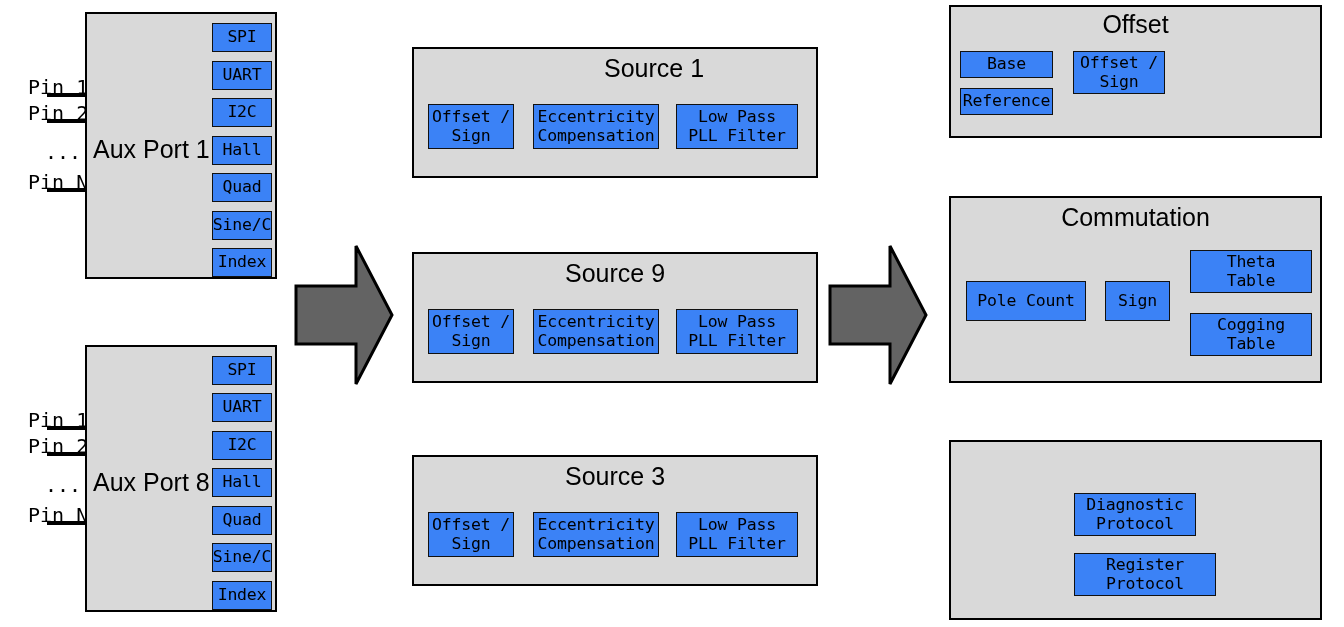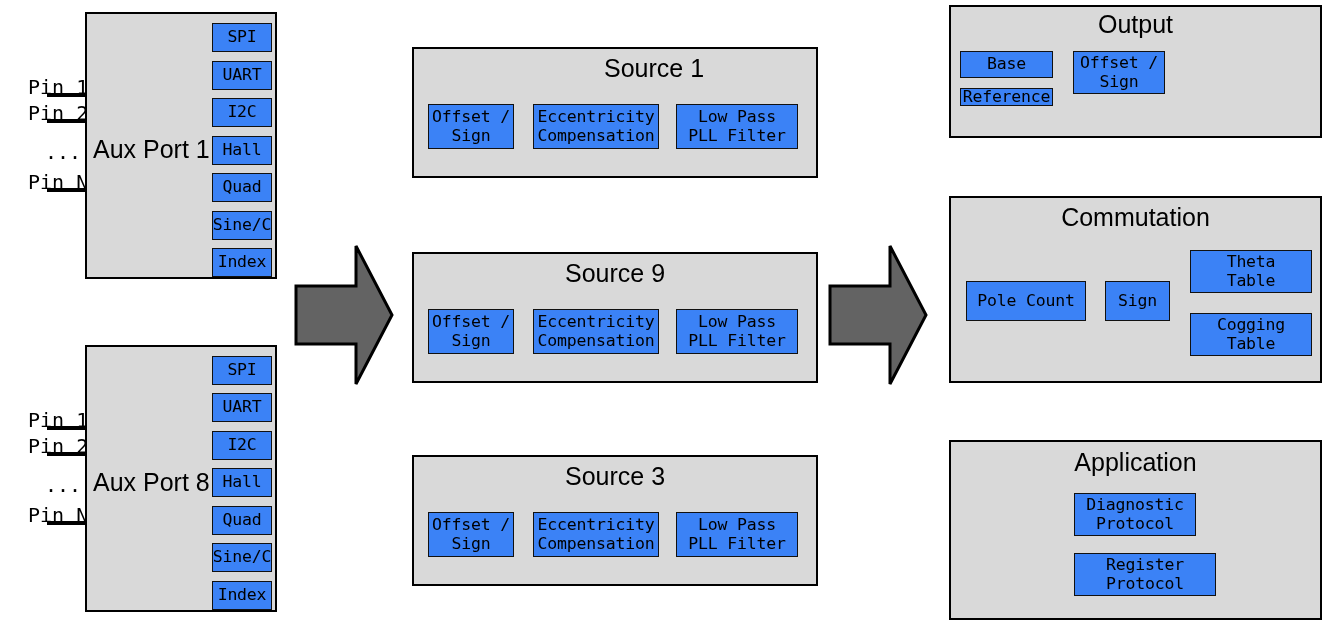--- a/index.html
+++ b/index.html
@@ -160,35 +160,34 @@
   <div class="block" style="left:412px; top:455px; width:406px; height:131px;"></div>
   <div class="block-title" style="left:412px; top:464px; width:406px;">Source 3</div>
   <div class="chip" style="left:428px; top:512px; width:86px; height:45px;">Offset /
 Sign</div>
   <div class="chip" style="left:533px; top:512px; width:126px; height:45px;">Eccentricity
 Compensation</div>
   <div class="chip" style="left:676px; top:512px; width:122px; height:45px;">Low Pass
 PLL Filter</div>
 
   <div class="block" style="left:949px; top:5px; width:373px; height:133px;"></div>
-  <div class="block-title" style="left:949px; top:12px; width:373px;">Output</div>
+  <div class="block-title" style="left:949px; top:12px; width:373px;">Offset</div>
   <div class="chip" style="left:960px; top:51px; width:93px; height:27px;">Base</div>
-  <div class="chip" style="left:960px; top:88px; width:93px; height:18px;">Reference</div>
+  <div class="chip" style="left:960px; top:88px; width:93px; height:27px;">Reference</div>
   <div class="chip" style="left:1073px; top:51px; width:92px; height:43px;">Offset /
 Sign</div>
 
   <div class="block" style="left:949px; top:196px; width:373px; height:187px;"></div>
   <div class="block-title" style="left:949px; top:205px; width:373px;">Commutation</div>
   <div class="chip" style="left:966px; top:281px; width:120px; height:40px;">Pole Count</div>
   <div class="chip" style="left:1105px; top:281px; width:65px; height:40px;">Sign</div>
   <div class="chip" style="left:1190px; top:250px; width:122px; height:43px;">Theta
 Table</div>
   <div class="chip" style="left:1190px; top:313px; width:122px; height:43px;">Cogging
 Table</div>
 
   <div class="block" style="left:949px; top:440px; width:373px; height:180px;"></div>
-  <div class="block-title" style="left:949px; top:450px; width:373px;">Application</div>
   <div class="chip" style="left:1074px; top:493px; width:122px; height:43px;">Diagnostic
 Protocol</div>
   <div class="chip" style="left:1074px; top:553px; width:142px; height:43px;">Register
 Protocol</div>
 
 </div>
 
 </body></html>

